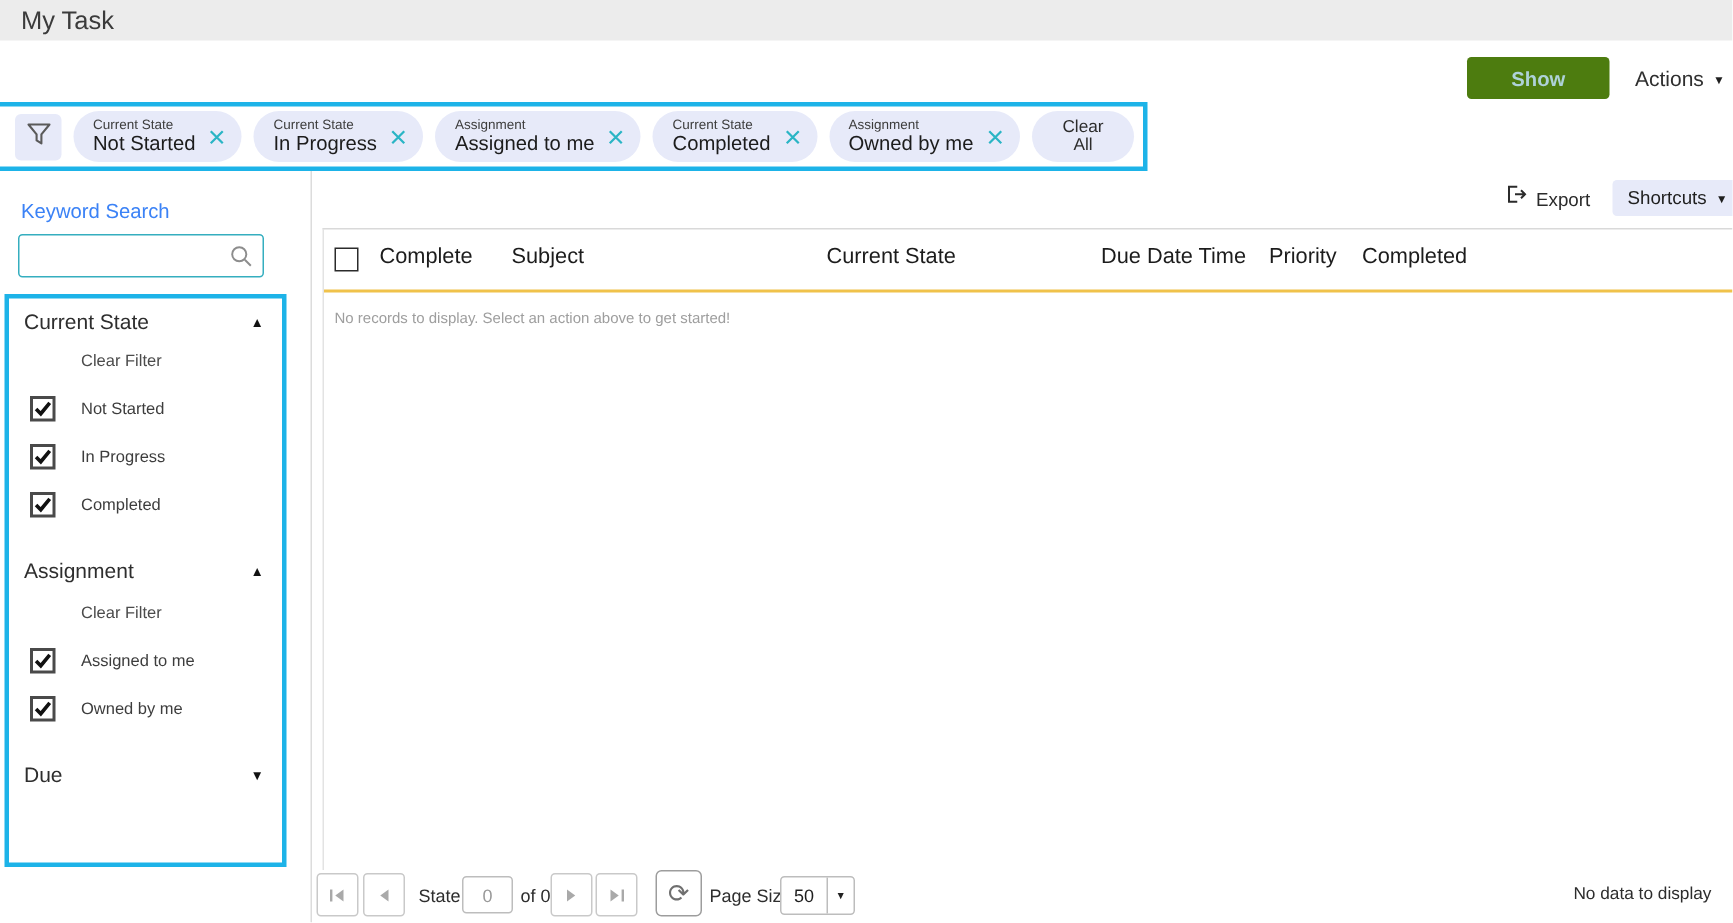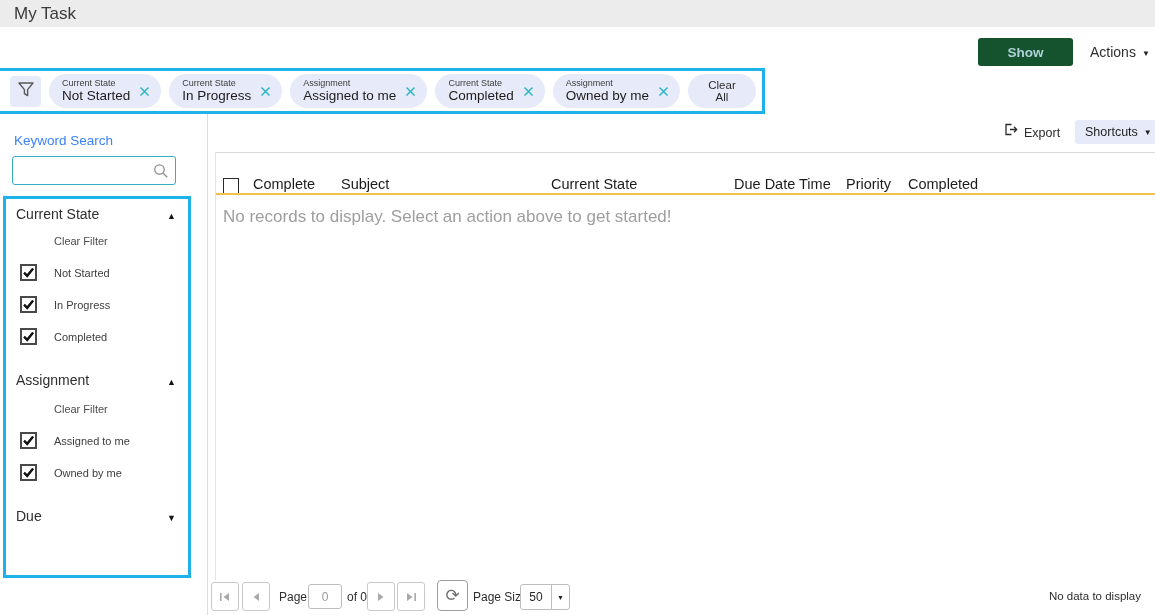--- a/index.html
+++ b/index.html
@@ -7,21 +7,21 @@
     font-family:"Liberation Sans", sans-serif; overflow:hidden; }
   .page { position:relative; width:1155px; height:615px; background:#fff; }
 
   
   .topbar { position:absolute; left:0; top:0; width:1155px; height:27px;
     background:#ececec;padding-left:24px; }
   .page-title { position:absolute; left:14px; top:4px; font-size:17px; color:#3b3b3b; }
 
   
   .show-btn { position:absolute; left:978px; top:38px; width:95px; height:28px;
-    background:#14532d; border:none; border-radius:3px; color:#aed2d8;
+    background:#4d7c0f; border:none; border-radius:3px; color:#aed2d8;
     font-size:13.5px; font-weight:bold; font-family:inherit; cursor:pointer; }
   .actions-btn { position:absolute; left:1090px; top:44px; font-size:14px; color:#2f2f2f;
     background:none; border:none; font-family:inherit; cursor:pointer; }
   .caret-down::after { content:"▼"; font-size:8px; color:#1f1f1f; margin-left:6px;
     position:relative; top:-1px; }
 
   
   .filter-bar { position:absolute; left:-3px; top:68px; width:768px; height:46px;
     border:3px solid #1db3e8; background:#fff; display:flex; align-items:center;
     padding:0 6px 0 10px; gap:8px; }
@@ -67,29 +67,29 @@
   
   .grid-panel { position:absolute; left:215px; top:152px; width:940px; height:428px;
     border-top:1px solid #d9d9d9; border-left:1px solid #e3e3e3; }
   .export-btn { position:absolute; left:1003px; top:122px; background:none; border:none;
     display:flex; align-items:flex-end; gap:6px; font-size:12.5px; color:#2b2b2b;
     font-family:inherit; cursor:pointer; }
   .shortcuts-btn { position:absolute; left:1075px; top:120px; height:24px;
     background:#e7eaf9; border:none; border-radius:3px; font-size:12.5px; color:#1f1f1f;
     padding:0 10px; font-family:inherit; cursor:pointer; }
 
-  .thead { position:absolute; left:0; top:21px; width:100%; height:32px; }
+  .thead { position:absolute; left:0; top:8px; width:100%; height:32px; }
   .th-check { position:absolute; left:7px; top:4px; width:16px; height:16px;
     border:1.5px solid #2b2b2b; background:#fff; cursor:pointer; }
   .th { position:absolute; top:2px; font-size:14.5px; color:#1c1c1c; cursor:pointer; }
   .th0 { left:37px; } .th1 { left:125px; } .th2 { left:335px; }
   .th3 { left:518px; } .th4 { left:630px; } .th5 { left:692px; }
   .thead-line { position:absolute; left:0; top:40px; width:100%; height:2px;
     background:#f0c24b; }
-  .empty-msg { position:absolute; left:7px; top:54px; font-size:17px; color:#9e9e9e; }
+  .empty-msg { position:absolute; left:7px; top:54px; font-size:10px; color:#9e9e9e; }
 
   
   .pager { position:absolute; left:211px; top:580px; width:420px; height:34px; }
   .pg-btn { position:absolute; width:28px; height:29px; top:2px; background:#fff;
     border:1px solid #c9c9c9; border-radius:3px; display:flex; align-items:center;
     justify-content:center; cursor:pointer; }
   .pg-first { left:0; } .pg-prev { left:31px; } .pg-next { left:156px; } .pg-last { left:186px; }
   .pg-label { position:absolute; top:10px; font-size:12px; color:#2e2e2e; }
   .lbl-page { left:68px; } .lbl-of { left:136px; }
   .lbl-size { left:262px; }
@@ -295,21 +295,21 @@
         <svg width="12" height="10" viewBox="0 0 12 10">
           <rect x="1" y="1" width="1.6" height="8" fill="#a9a9a9"></rect>
           <path d="M10 1 L4.5 5 L10 9 Z" fill="#a9a9a9"></path>
         </svg>
       </button>
     <button class="pg-btn pg-prev">
         <svg width="8" height="10" viewBox="0 0 8 10">
           <path d="M7 1 L1.5 5 L7 9 Z" fill="#a9a9a9"></path>
         </svg>
       </button>
-    <span class="pg-label lbl-page">Page</span>
+    <span class="pg-label lbl-page">State</span>
     <input class="pg-input" type="text" value="0" style="">
     <span class="pg-label lbl-of">of 0</span>
     <button class="pg-btn pg-next">
         <svg width="8" height="10" viewBox="0 0 8 10">
           <path d="M1 1 L6.5 5 L1 9 Z" fill="#a9a9a9"></path>
         </svg>
       </button>
     <button class="pg-btn pg-last">
         <svg width="12" height="10" viewBox="0 0 12 10">
           <path d="M2 1 L7.5 5 L2 9 Z" fill="#a9a9a9"></path>

